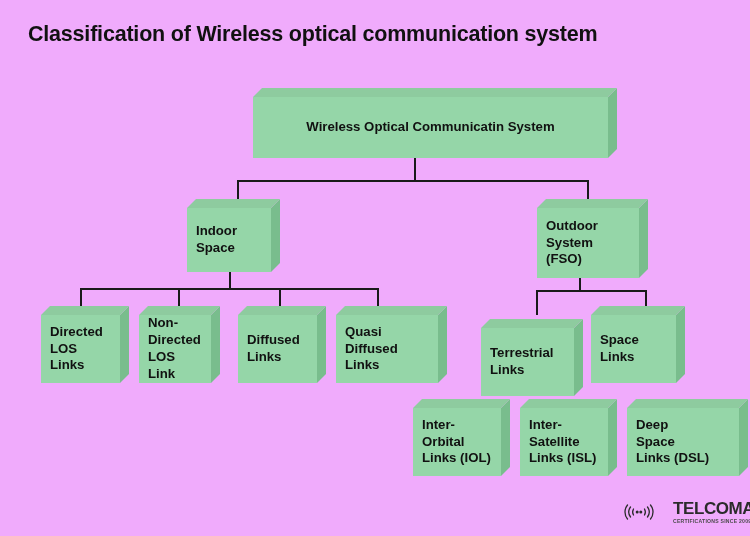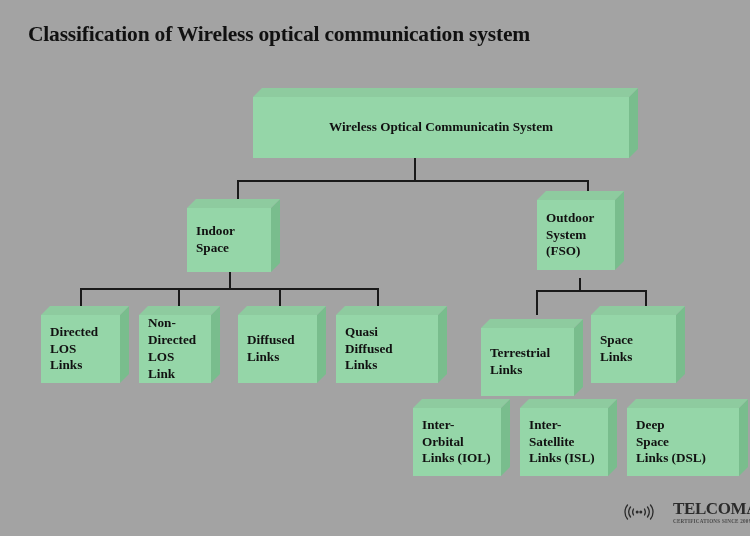--- a/index.html
+++ b/index.html
@@ -4,23 +4,23 @@
 <style>
   html, body {
     margin: 0;
     padding: 0;
     background: #ffffff;
   }
   #canvas {
     position: relative;
     width: 750px;
     height: 536px;
-    background: #a3a3a3;
+    background: #f0abfc;
     overflow: hidden;
-    font-family: Liberation Serif, serif;
+    font-family: Liberation Sans, sans-serif;
   }
 
   
   #page-title {
     position: absolute;
     left: 28px;
     top: 22px;
     font-size: 21.5px;
     font-weight: bold;
     color: #111111;
@@ -149,36 +149,36 @@
   <div class="line v" style="left:178px; top:288px; height:27px;"></div>
   <div class="line v" style="left:279px; top:288px; height:27px;"></div>
   <div class="line v" style="left:377px; top:288px; height:27px;"></div>
 
   <div class="line v" style="left:579px; top:278px; height:14px;"></div>
 
   <div class="line h" style="left:536px; top:290px; width:111px;"></div>
   <div class="line v" style="left:536px; top:290px; height:25px;"></div>
   <div class="line v" style="left:645px; top:290px; height:25px;"></div>
 
-  <div class="node center" style="left:253px; top:97px; width:376px; height:61px;">
+  <div class="node center" style="left:253px; top:97px; width:315px; height:61px;padding-left:40px;">
     <div class="side"></div>
     <div class="top"></div>
     <div class="face"></div>
     <div class="label">Wireless Optical Communicatin System</div>
   </div>
 
   <div class="node" style="left:187px; top:208px; width:84px; height:64px;">
     <div class="side"></div>
     <div class="top"></div>
     <div class="face"></div>
     <div class="label">Indoor
 Space</div>
   </div>
 
-  <div class="node" style="left:537px; top:200px; width:78px; height:70px;">
+  <div class="node" style="left:537px; top:208px; width:102px; height:70px;">
     <div class="side"></div>
     <div class="top"></div>
     <div class="face"></div>
     <div class="label">Outdoor
 System
 (FSO)</div>
   </div>
 
   <div class="node" style="left:41px; top:315px; width:79px; height:68px;">
     <div class="side"></div>

